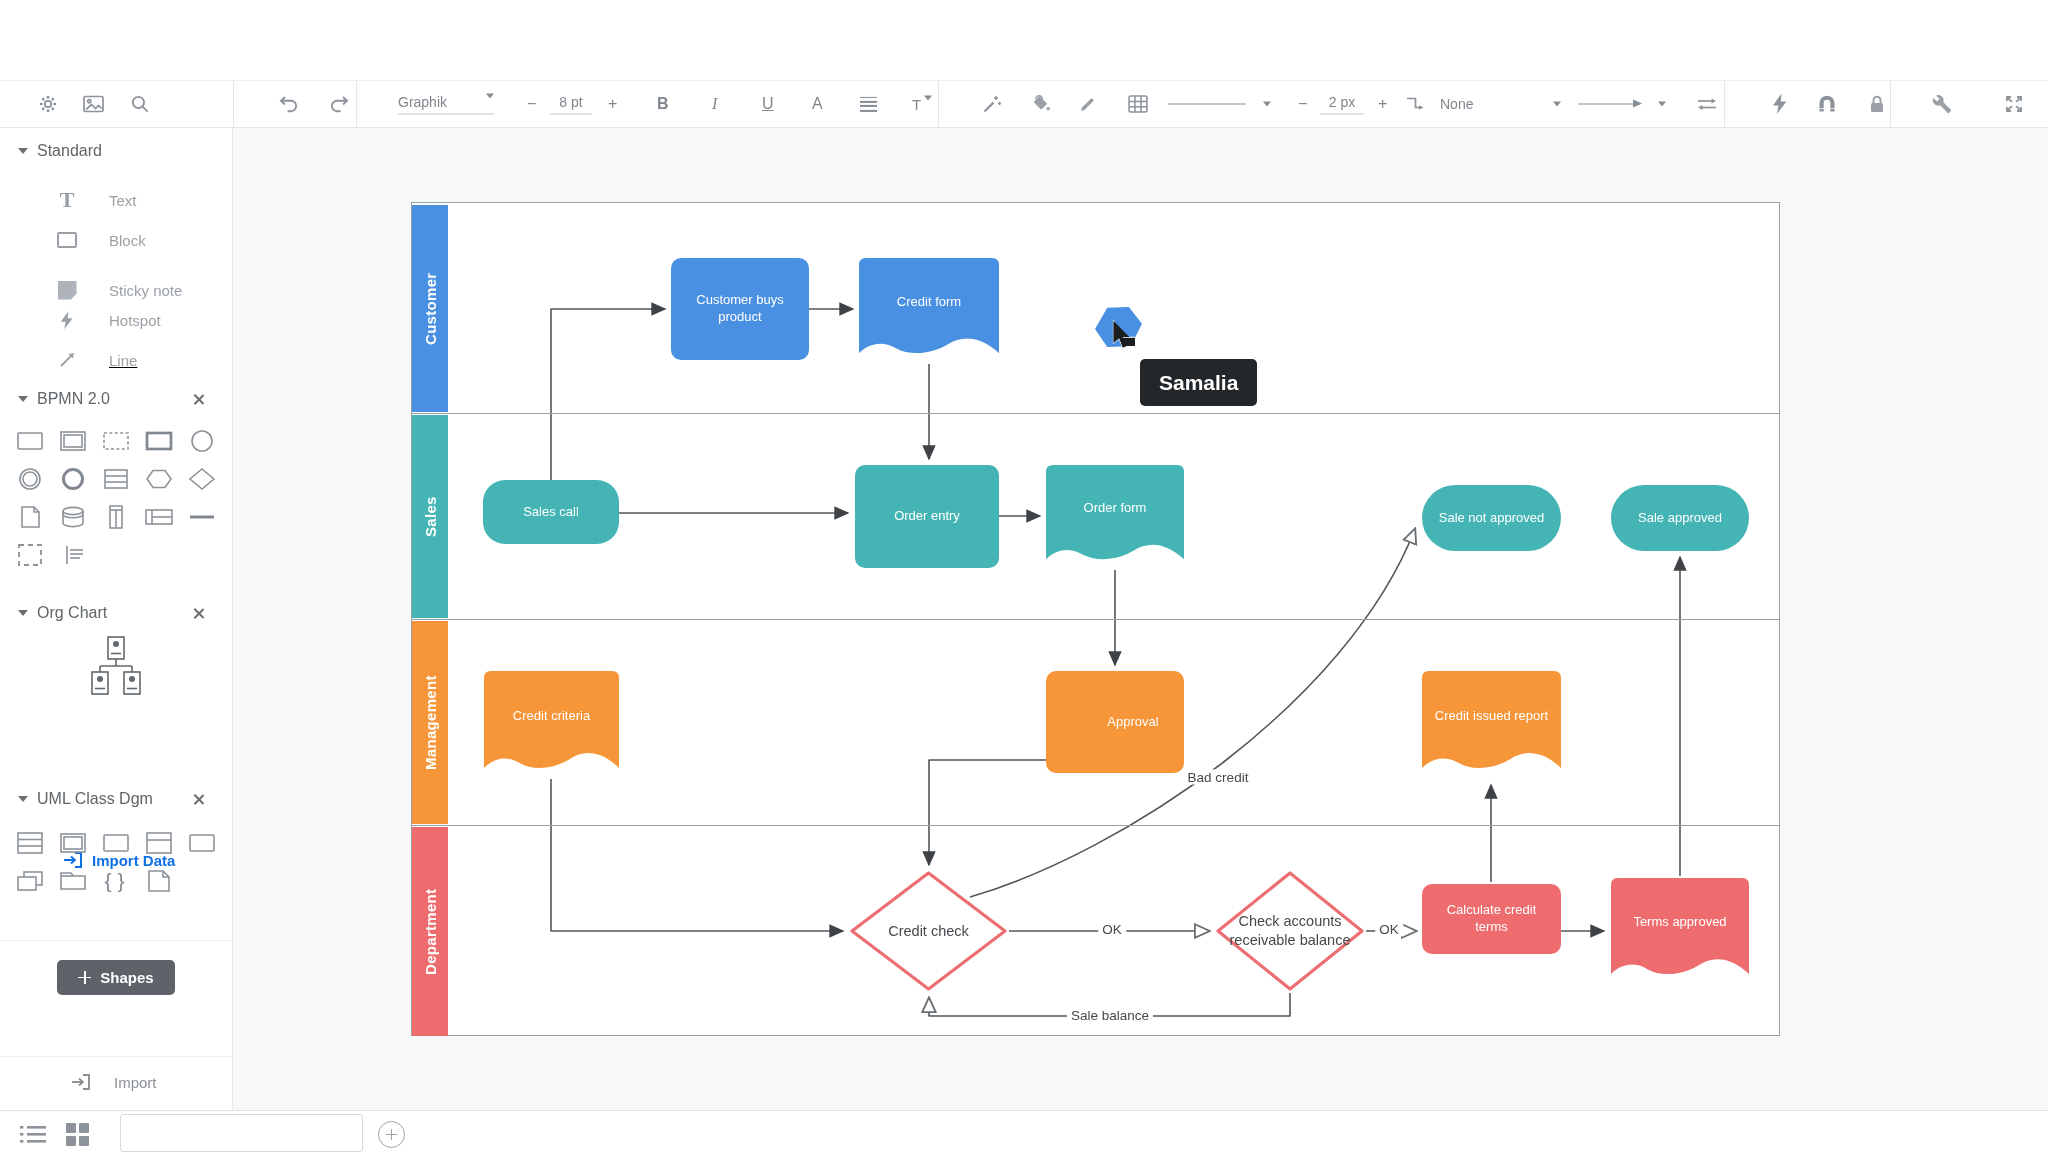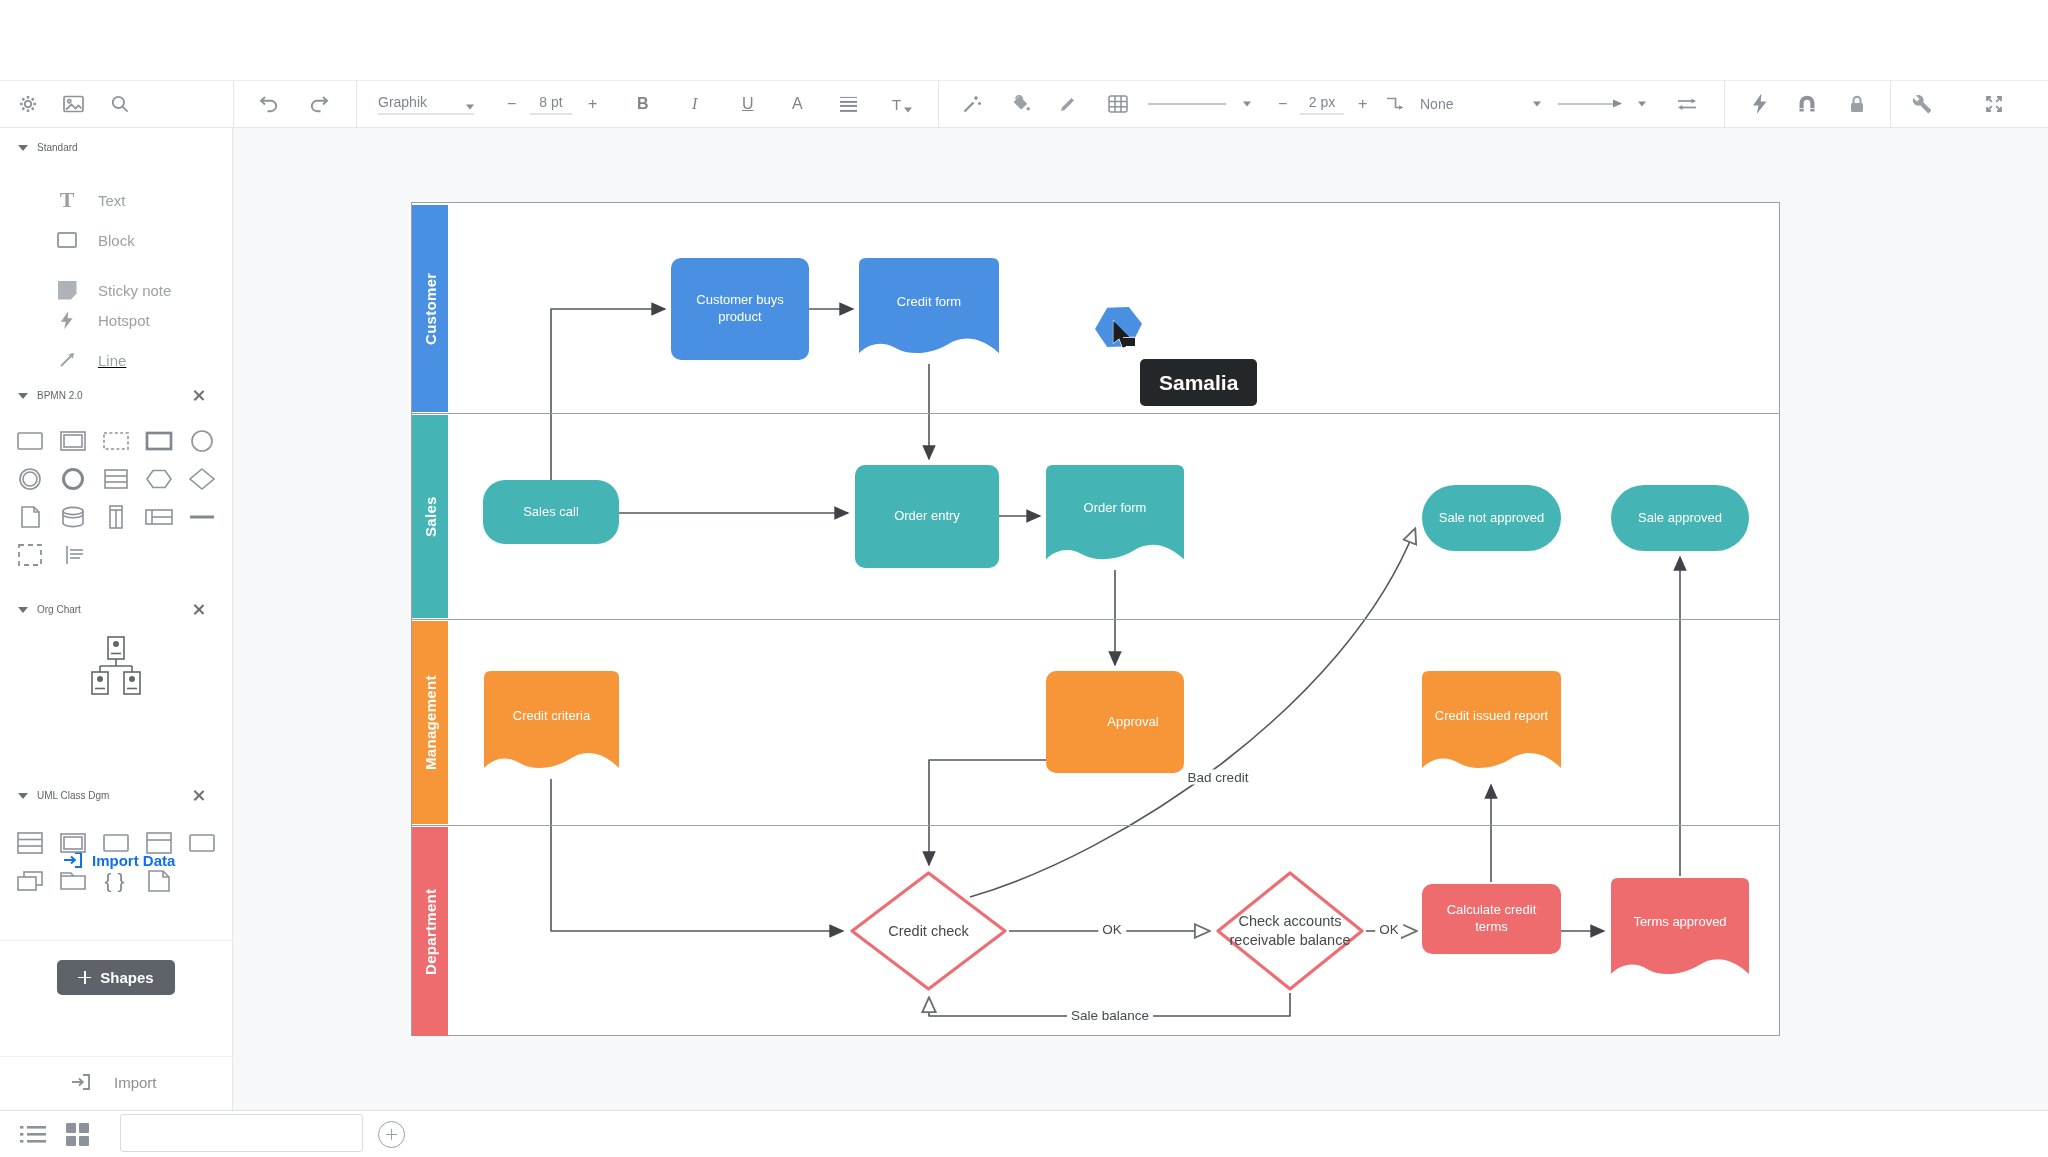--- a/index.html
+++ b/index.html
@@ -9,41 +9,41 @@
   
   #header { position:absolute; left:0; top:0; width:2048px; height:80px; background:#fff; }
   #logo { position:absolute; left:22px; top:16px; width:38px; height:46px; }
   .hbtn { position:absolute; top:17px; height:37px; border-radius:4px; display:flex; align-items:center; justify-content:center; gap:9px; color:#fff; font-size:14.5px; font-weight:bold; cursor:pointer; }
   #present-btn { left:1703px; width:143px; background:#a6adb5; }
   #share-btn  { left:1860px; width:130px; background:#f97116; }
   #avatar { position:absolute; left:2000px; top:17px; width:37px; height:37px; border-radius:50%; background:#b9bfc6; }
 
   
   #toolbar { position:absolute; left:0; top:80px; width:2048px; height:48px; background:#fff; border-top:1px solid #ebedef; border-bottom:1px solid #e4e6e9; }
-  .tbi { position:absolute; top:50%; transform:translateY(-50%); color:#80868d; display:flex; align-items:flex-end; cursor:pointer; }
+  .tbi { position:absolute; top:50%; transform:translateY(-50%); color:#80868d; display:flex; align-items:flex-start; cursor:pointer;margin-left:20px; }
   .vdiv { position:absolute; top:0; bottom:0; width:1px; background:#e4e6e9; }
   .tb-text { font-size:14px; color:#80868d; }
   .caret { width:0; height:0; border-left:4.5px solid transparent; border-right:4.5px solid transparent; border-top:5px solid #878d94; display:inline-block; }
   .underlined { border-bottom:1px solid #c3c7cb; padding-bottom:4px; }
   .fmt { font-size:16px; color:#80868d; }
   .align-icon i { display:block; width:17px; height:1.8px; background:#878d94; margin:2.6px 0; }
   .line-sample { width:78px; height:0; border-top:1.7px solid #878d94; }
   .arrow-sample { position:relative; width:62px; height:0; border-top:1.7px solid #878d94; }
   .arrow-sample::after { content:""; position:absolute; right:-2px; top:-5px; border-left:9px solid #878d94; border-top:4.5px solid transparent; border-bottom:4.5px solid transparent; }
 
   
   #sidebar { position:absolute; left:0; top:128px; width:233px; height:982px; background:#fff; border-right:1px solid #e4e6e9; }
-  .sec-head { position:absolute; left:0; width:233px; display:flex; align-items:center; font-size:10px; color:#5f6569; cursor:pointer; }
+  .sec-head { position:absolute; left:0; width:233px; display:flex; align-items:center; font-size:16px; color:#5f6569; cursor:pointer; }
   .chev { width:0; height:0; border-left:5px solid transparent; border-right:5px solid transparent; border-top:6px solid #6a7075; margin-right:9px; }
   .x-icon { position:absolute; right:28px; width:13px; height:13px; cursor:pointer; }
   .x-icon::before, .x-icon::after { content:""; position:absolute; left:5.6px; top:0; width:1.8px; height:13px; background:#6a6f74; }
   .x-icon::before { transform:rotate(45deg); } .x-icon::after { transform:rotate(-45deg); }
   .side-item { position:absolute; left:0; width:233px; height:40px; display:flex; align-items:center; cursor:pointer; }
   .side-item .sicon { width:30px; margin-left:52px; display:flex; justify-content:center; align-items:center; }
-  .side-item .slabel { margin-left:16px; font-size:15px; color:#9ba1a7; }
+  .side-item .slabel { margin-left:27px; font-size:15px; color:#9ba1a7; }
   .ticon { font-family:"Liberation Serif", serif; font-weight:bold; font-size:22px; color:#9aa0a6; line-height:1; }
   .blkicon { width:20px; height:16px; border:2px solid #9aa0a6; border-radius:2px; }
   .stickyicon { width:19px; height:19px; background:#aeb3b9; clip-path:polygon(0 0,100% 0,100% 70%,70% 100%,0 100%); }
   .pgrid { position:absolute; left:8px; width:218px; display:flex; flex-wrap:wrap; }
   .pshape { width:43px; height:38px; display:flex; align-items:center; justify-content:center; cursor:pointer; }
   .braces { font-size:21px; color:#82888f; letter-spacing:2px; }
   #shapes-btn { position:absolute; left:57px; width:118px; height:35px; background:#5d6368; border-radius:5px; color:#fff; font-weight:bold; font-size:15px; display:flex; align-items:center; justify-content:center; gap:9px; cursor:pointer; }
   .plusbar { position:relative; width:13px; height:13px; }
   .plusbar::before { content:""; position:absolute; left:0; top:5.6px; width:13px; height:1.8px; background:#fff; }
   .plusbar::after { content:""; position:absolute; left:5.6px; top:0; width:1.8px; height:13px; background:#fff; }

